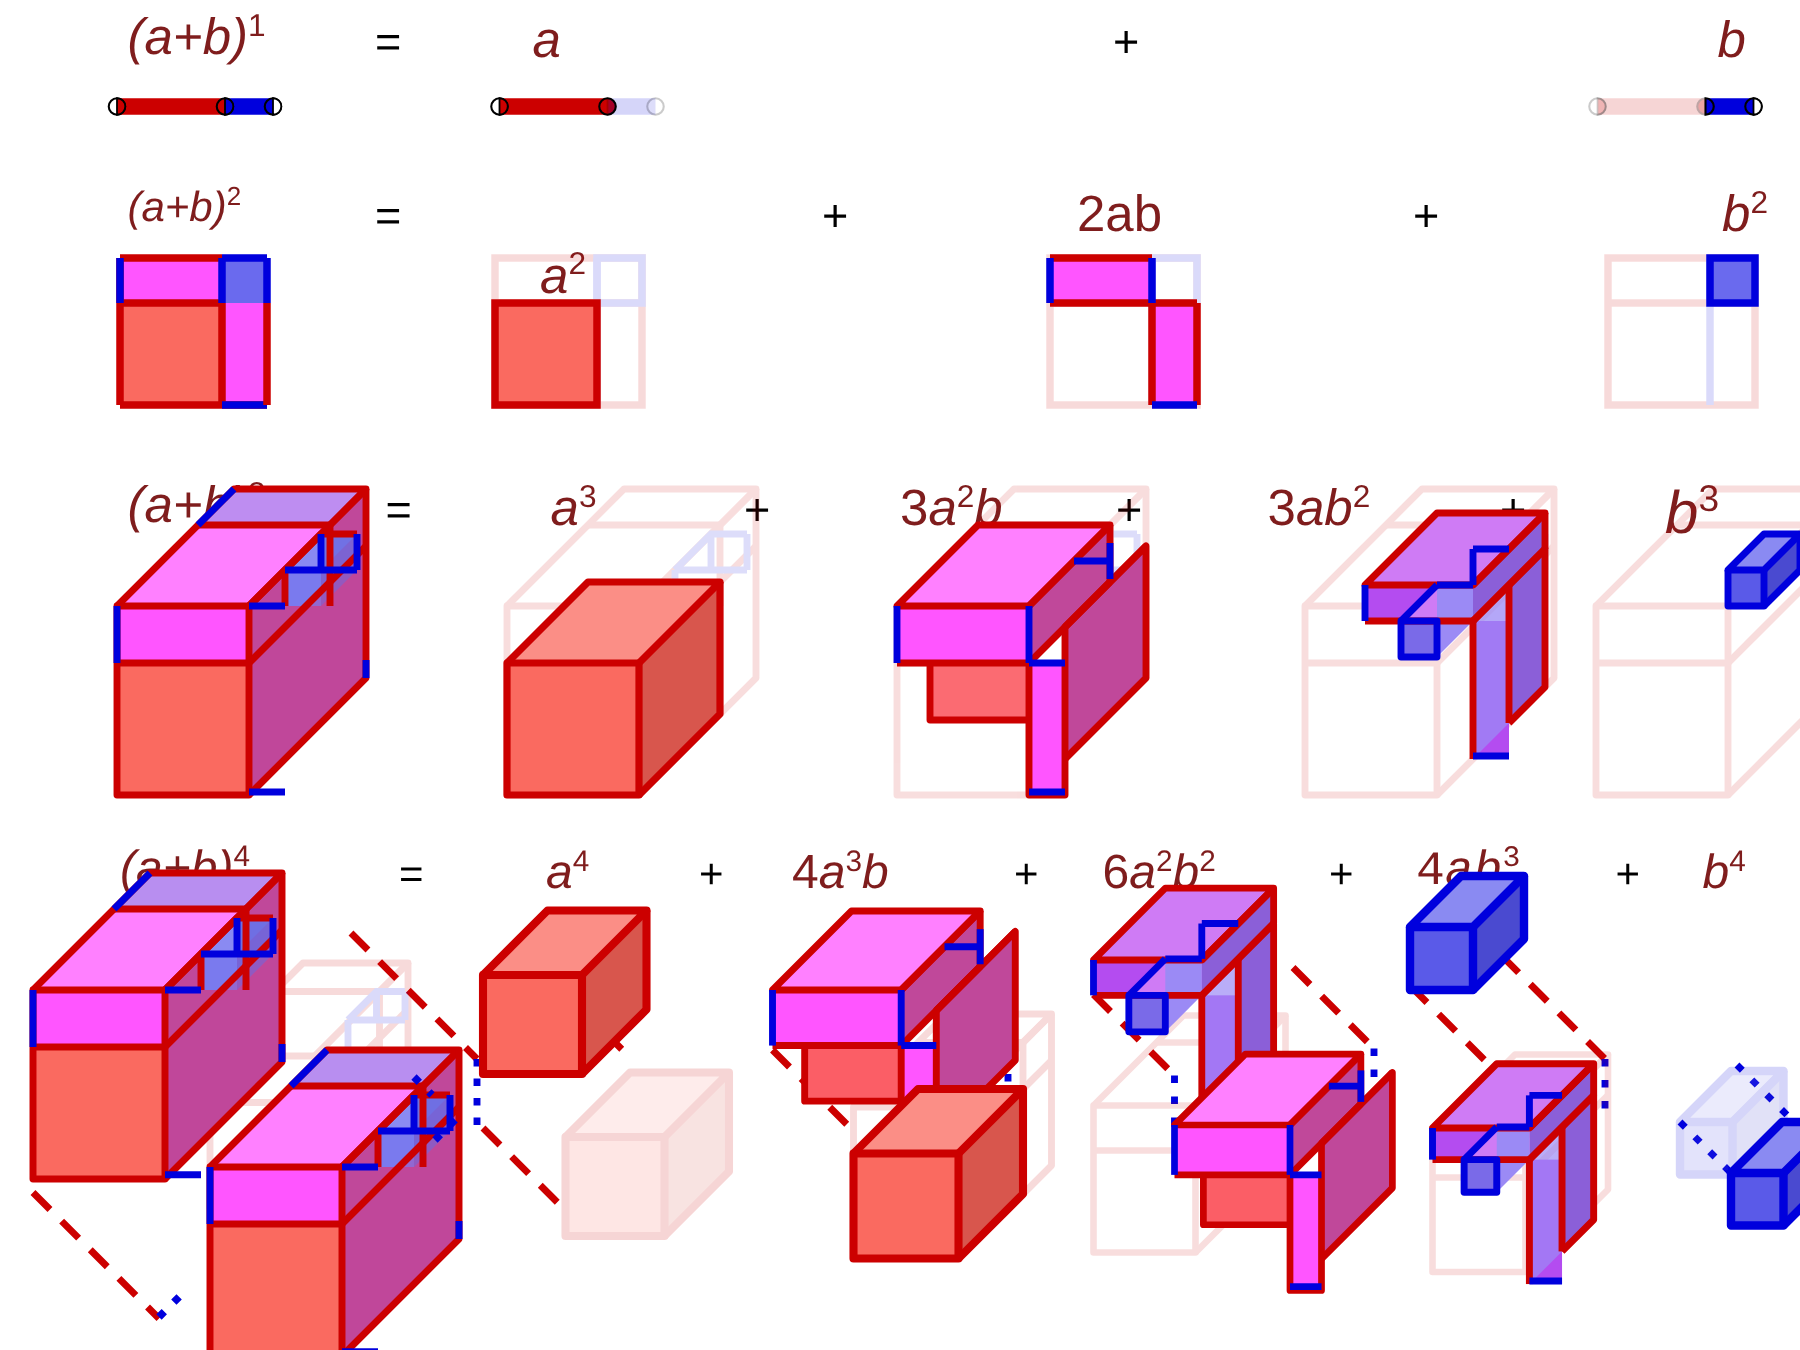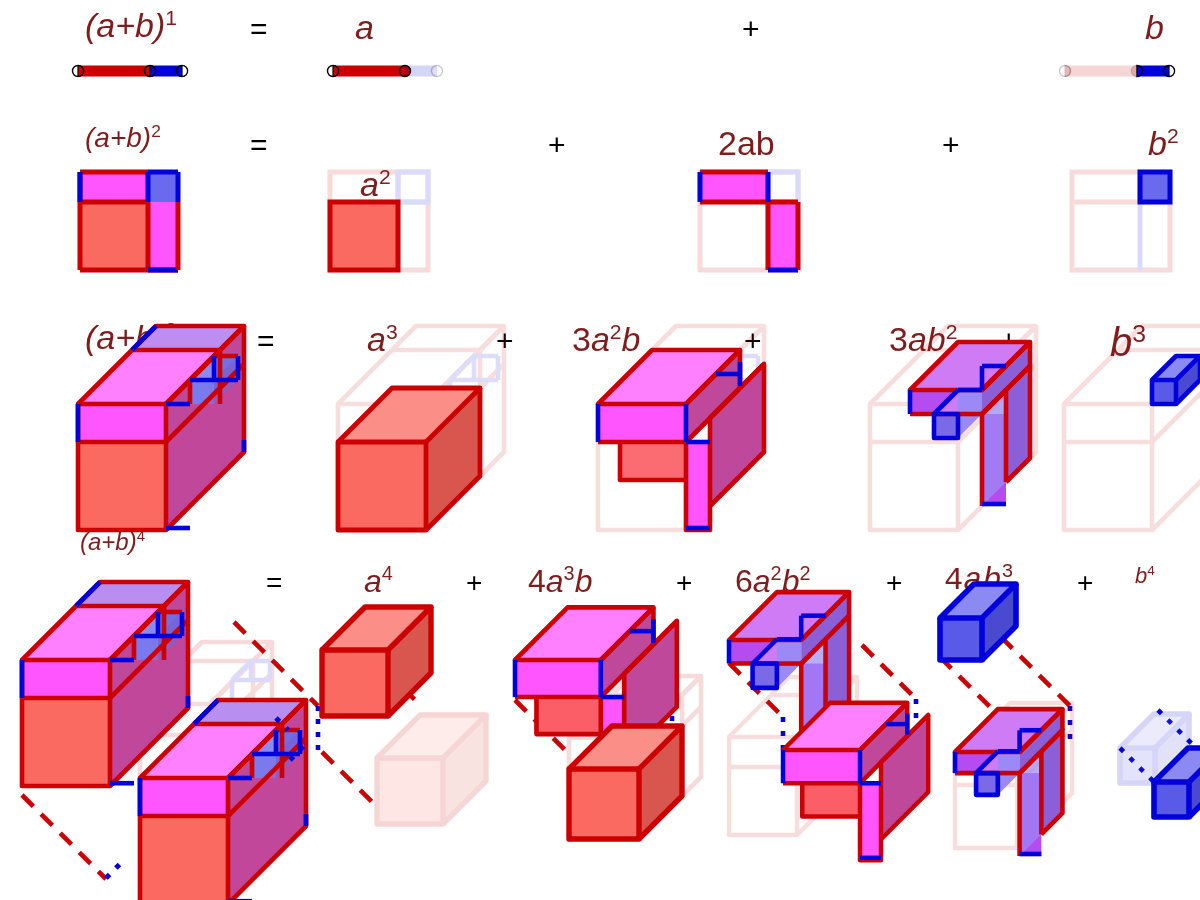--- a/index.html
+++ b/index.html
@@ -44,53 +44,53 @@
   </div>
 
   <div class="lbl" style="left:85px;top:320px;font-size:34px;">
     <span class="it">(a+b)</span><sup>3</sup>
   </div>
   <div class="op" style="left:257px;top:326px;font-size:30px;">=</div>
   <div class="lbl" style="left:367px;top:322px;font-size:34px;">
     <span class="it">a</span><sup>3</sup>
   </div>
   <div class="op" style="left:496px;top:326px;font-size:30px;">+</div>
-  <div class="lbl" style="left:572px;top:322px;font-size:34px;">
+  <div class="lbl" style="left:600px;top:322px;font-size:34px;">
     <span class="rm">3</span><span class="it">a</span><sup>2</sup><span class="it">b</span>
   </div>
   <div class="op" style="left:744px;top:326px;font-size:30px;">+</div>
-  <div class="lbl" style="left:845px;top:322px;font-size:34px;margin-left:44px;">
+  <div class="lbl" style="left:845px;top:322px;font-size:34px;">
     <span class="rm">3</span><span class="it">ab</span><sup>2</sup>
   </div>
   <div class="op" style="left:1000px;top:326px;font-size:30px;">+</div>
   <div class="lbl" style="left:1110px;top:322px;font-size:40px;">
     <span class="it">b</span><sup>3</sup>
   </div>
 
-  <div class="lbl" style="left:80px;top:530px;font-size:24px;">
+  <div class="lbl" style="left:80px;top:562px;font-size:32px;">
     <span class="it">(a+b)</span><sup>4</sup>
   </div>
   <div class="op" style="left:266px;top:569px;font-size:28px;">=</div>
   <div class="lbl" style="left:364px;top:565px;font-size:32px;">
     <span class="it">a</span><sup>4</sup>
   </div>
   <div class="op" style="left:466px;top:569px;font-size:28px;">+</div>
   <div class="lbl" style="left:528px;top:565px;font-size:32px;">
     <span class="rm">4</span><span class="it">a</span><sup>3</sup><span class="it">b</span>
   </div>
   <div class="op" style="left:676px;top:569px;font-size:28px;">+</div>
   <div class="lbl" style="left:735px;top:565px;font-size:32px;text-align:center;">
     <span class="rm">6</span><span class="it">a</span><sup>2</sup><span class="it">b</span><sup>2</sup>
   </div>
   <div class="op" style="left:886px;top:569px;font-size:28px;">+</div>
   <div class="lbl" style="left:944px;top:565px;font-size:32px;font-family:Liberation Mono, monospace;">
     <span class="rm">4</span><span class="it">ab</span><sup>3</sup>
   </div>
   <div class="op" style="left:1077px;top:569px;font-size:28px;">+</div>
-  <div class="lbl" style="left:1135px;top:565px;font-size:22px;">
+  <div class="lbl" style="left:1135px;top:565px;font-size:32px;">
     <span class="it">b</span><sup>4</sup>
   </div>
 
   <svg width="1200" height="900" viewBox="0 0 1200 900">
     <defs>
       <g id="seg-template"></g>
     </defs>
 
     <g>
       <line x1="78" y1="71" x2="150" y2="71" stroke="#cc0000" stroke-width="11" stroke-linecap="butt"></line>

